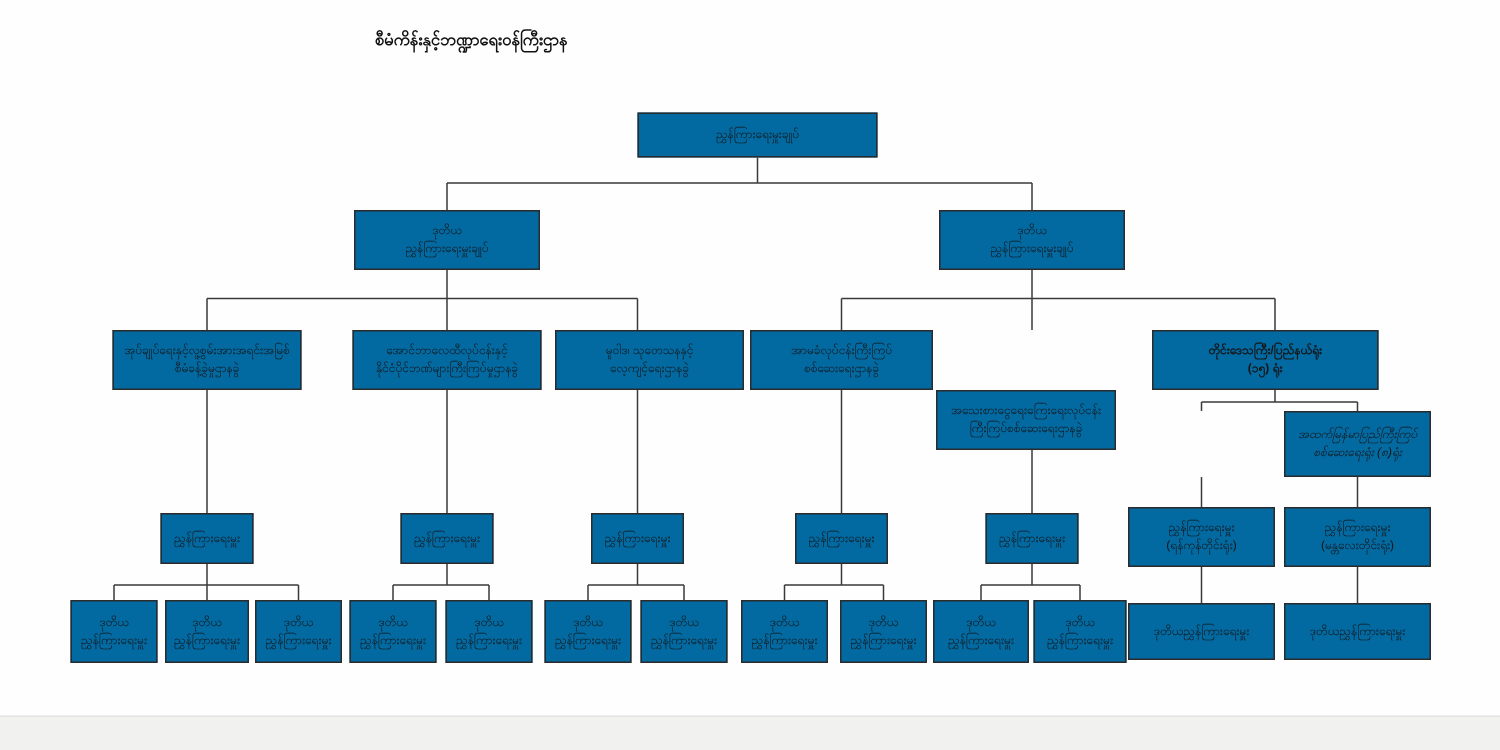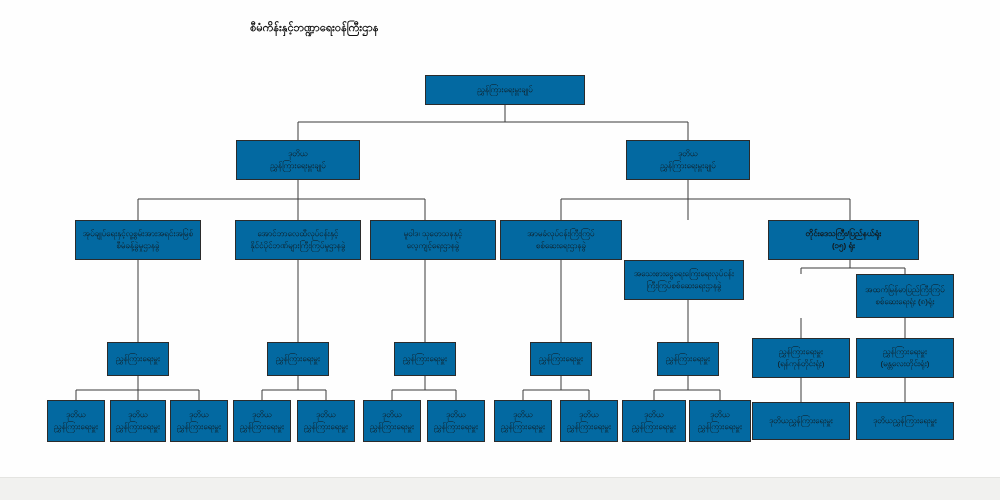--- a/index.html
+++ b/index.html
@@ -91,21 +91,21 @@
   </div>
   <div class="node" style="left:624px;top:220px;width:120px;height:40px;margin-top:40px;">
     <span>အသေးစားငွေရေးကြေးရေးလုပ်ငန်း</span>
     <span>ကြီးကြပ်စစ်ဆေးရေးဌာနခွဲ</span>
   </div>
   <div class="node" style="left:768px;top:220px;width:151px;height:40px;font-weight:bold;">
     <span>တိုင်းဒေသကြီး/ပြည်နယ်ရုံး</span>
     <span>(၁၅) ရုံး</span>
   </div>
 
-  <div class="node" style="left:856px;top:274px;width:98px;height:44px;">
+  <div class="node" style="left:856px;top:274px;width:98px;height:44px;font-style:italic;">
     <span>အထက်မြန်မာပြည်ကြီးကြပ်</span>
     <span>စစ်ဆေးရေးရုံး (၈)ရုံး</span>
   </div>
 
   <div class="node" style="left:107px;top:342px;width:62px;height:34px;">
     <span>ညွှန်ကြားရေးမှူး</span>
   </div>
   <div class="node" style="left:267px;top:342px;width:62px;height:34px;">
     <span>ညွှန်ကြားရေးမှူး</span>
   </div>

